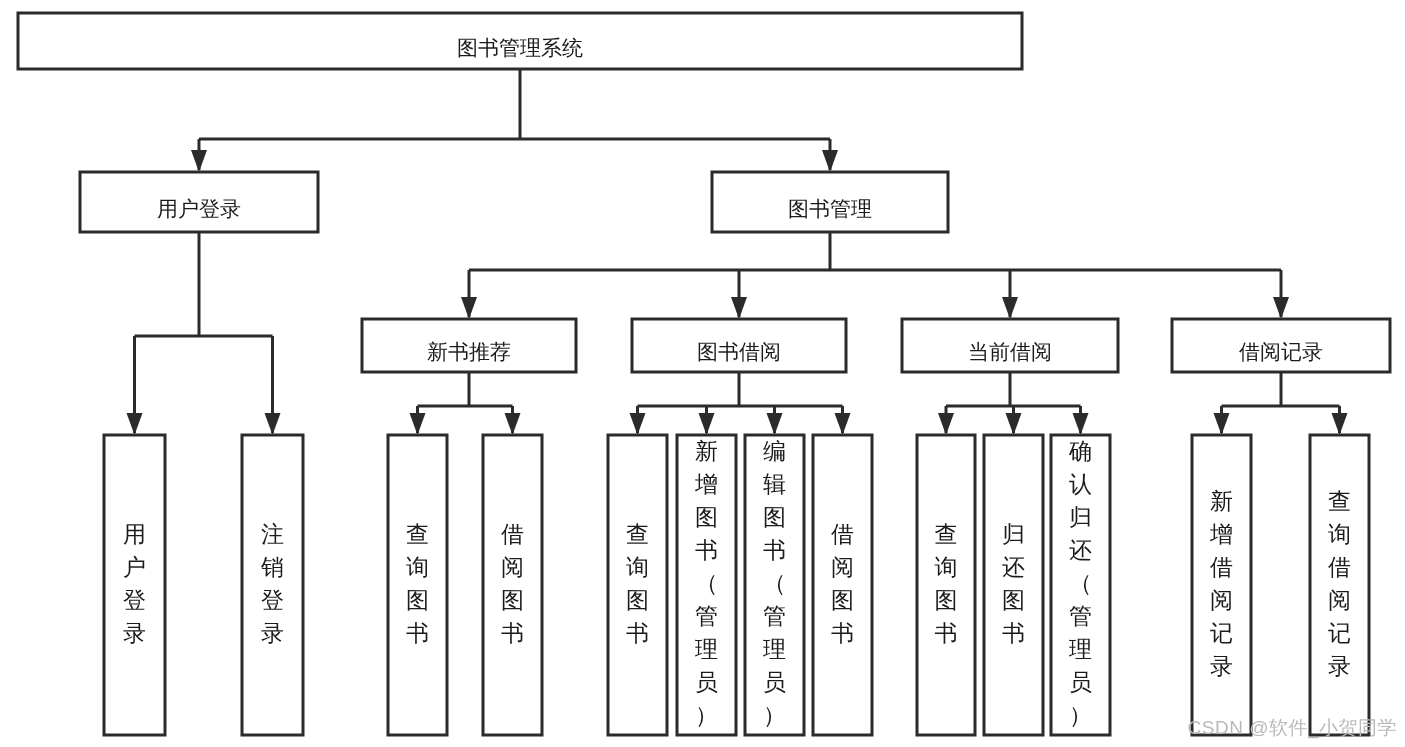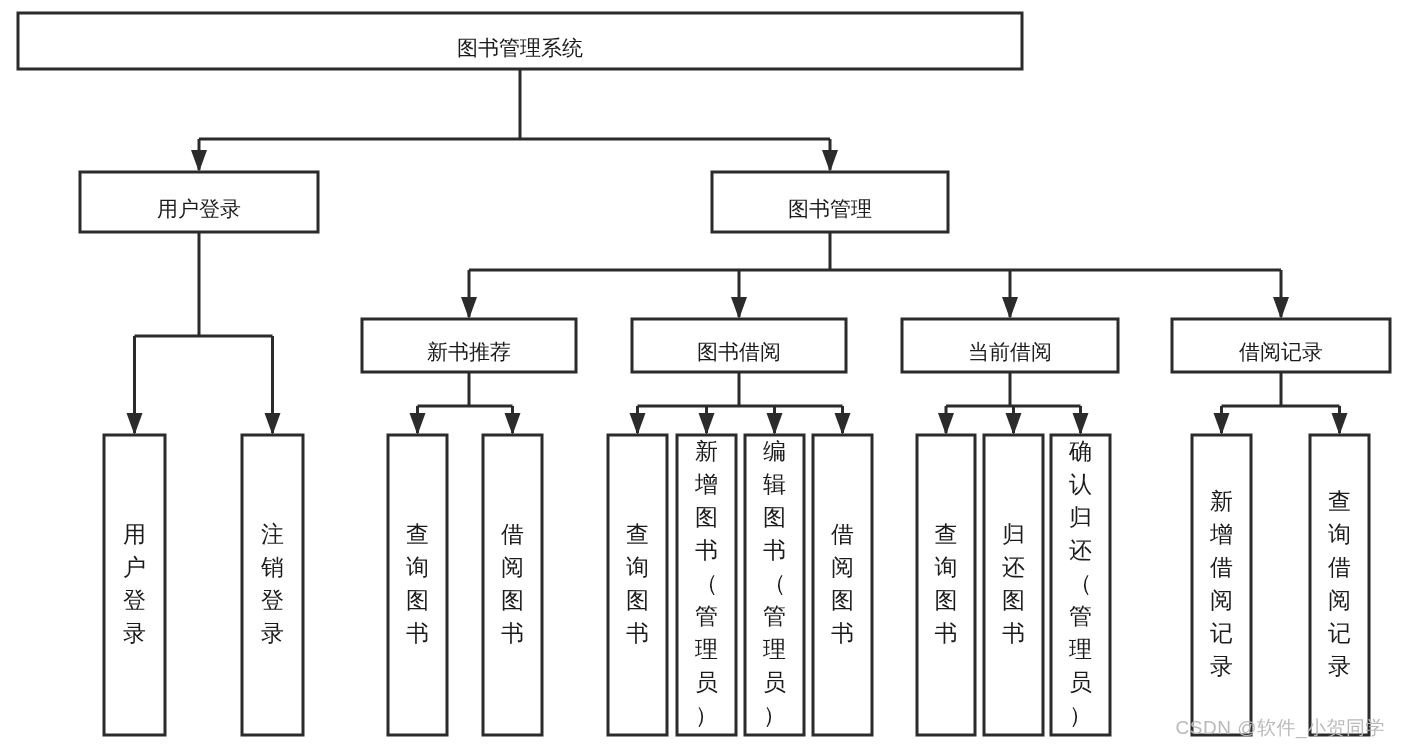--- a/index.html
+++ b/index.html
@@ -43,21 +43,21 @@
     stroke-width: 3;
     fill: none;
     stroke-linecap: butt;
   }
   .arrow-head {
     fill: #2b2b2b;
     stroke: none;
   }
   .watermark {
     position: absolute;
-    right: 20px;
+    right: 8px;
     bottom: 6px;
     font-family: "Liberation Sans", "DejaVu Sans", sans-serif;
     font-size: 19px;
     color: #b9b9b9;
     white-space: nowrap;
     letter-spacing: 0.5px;
   }
 </style>
 </head>
 <body>

